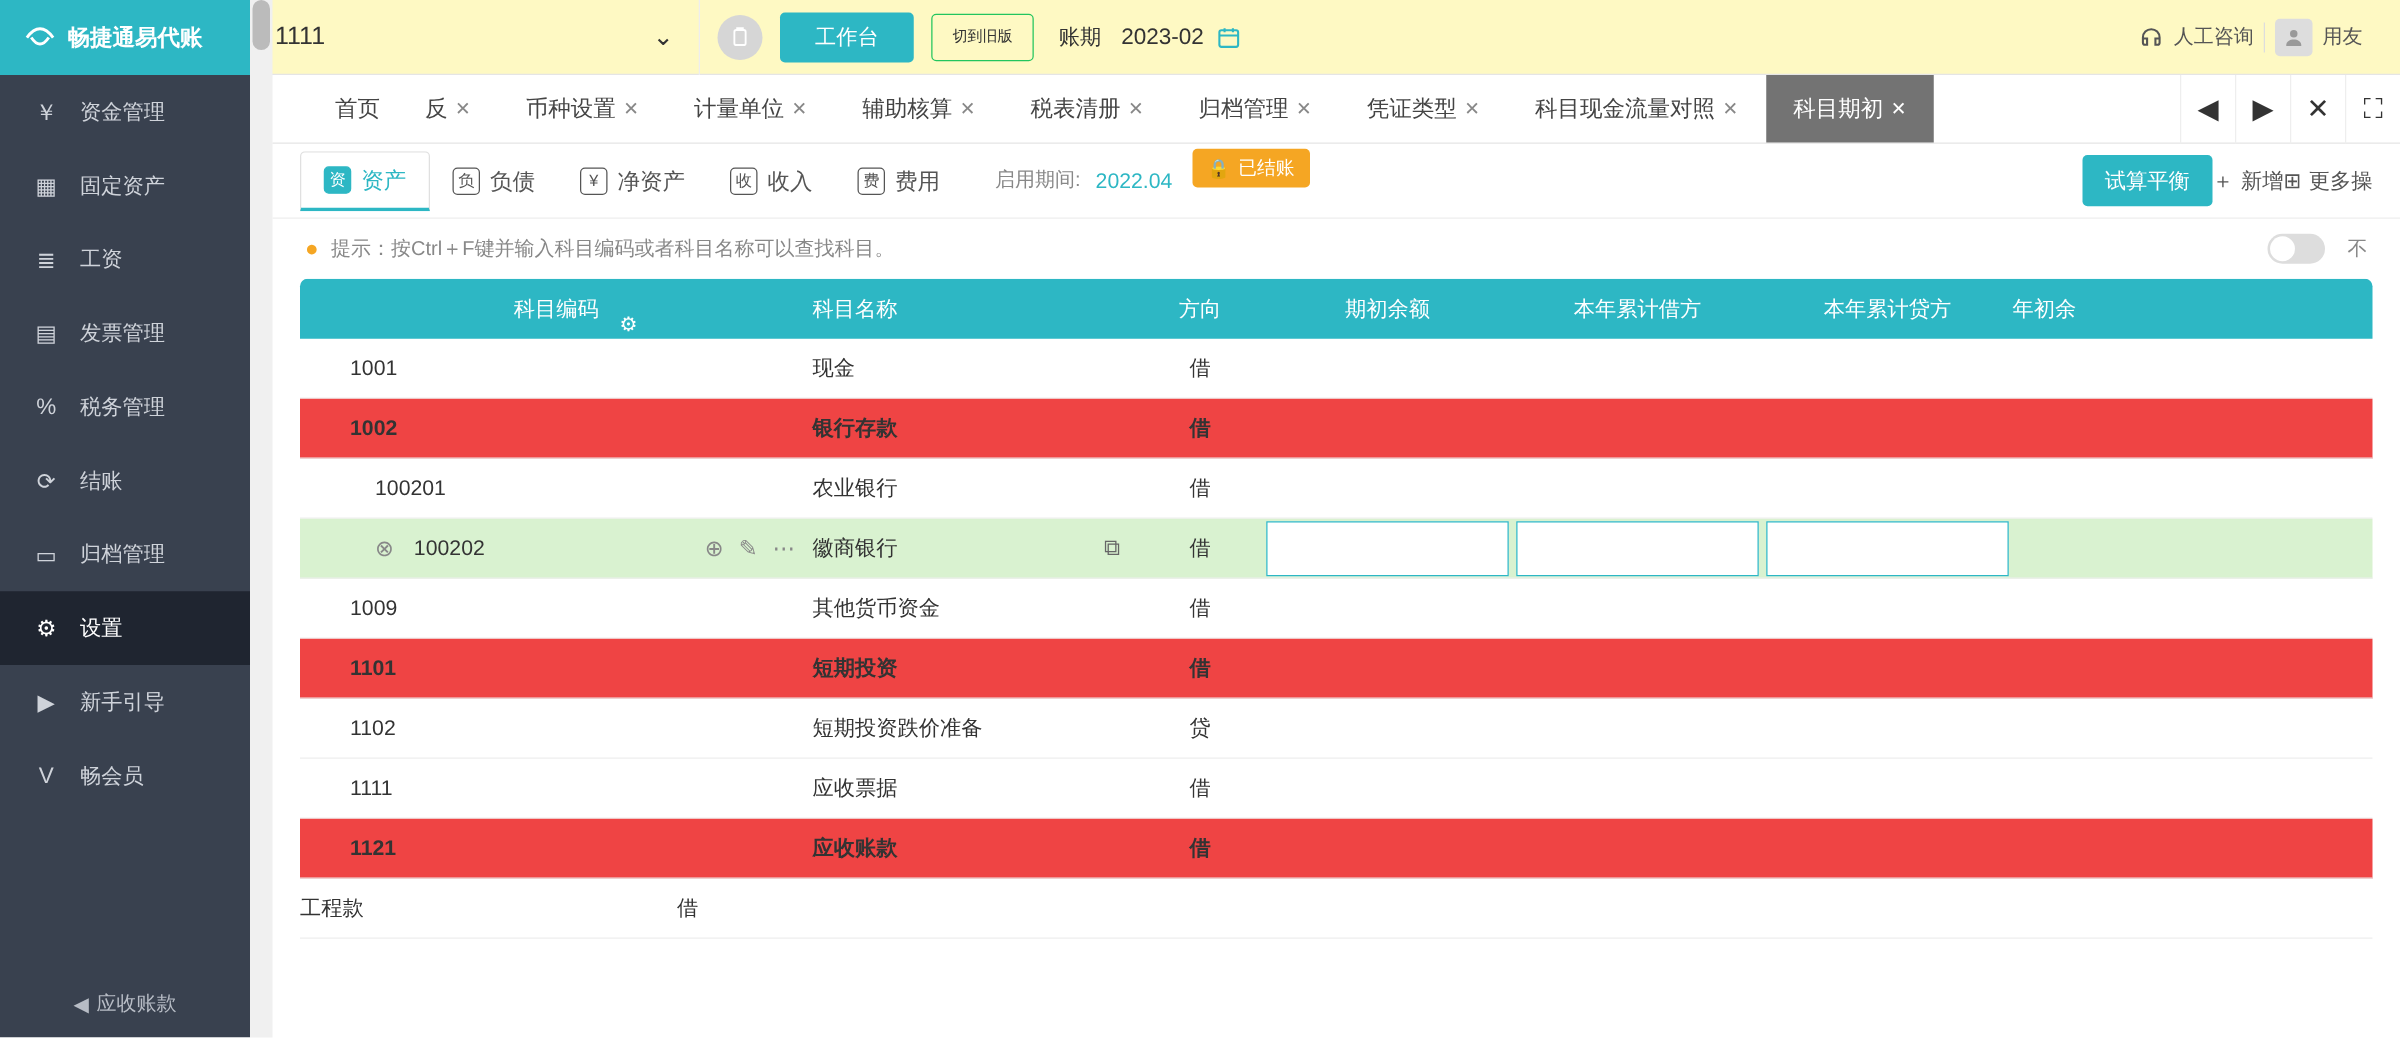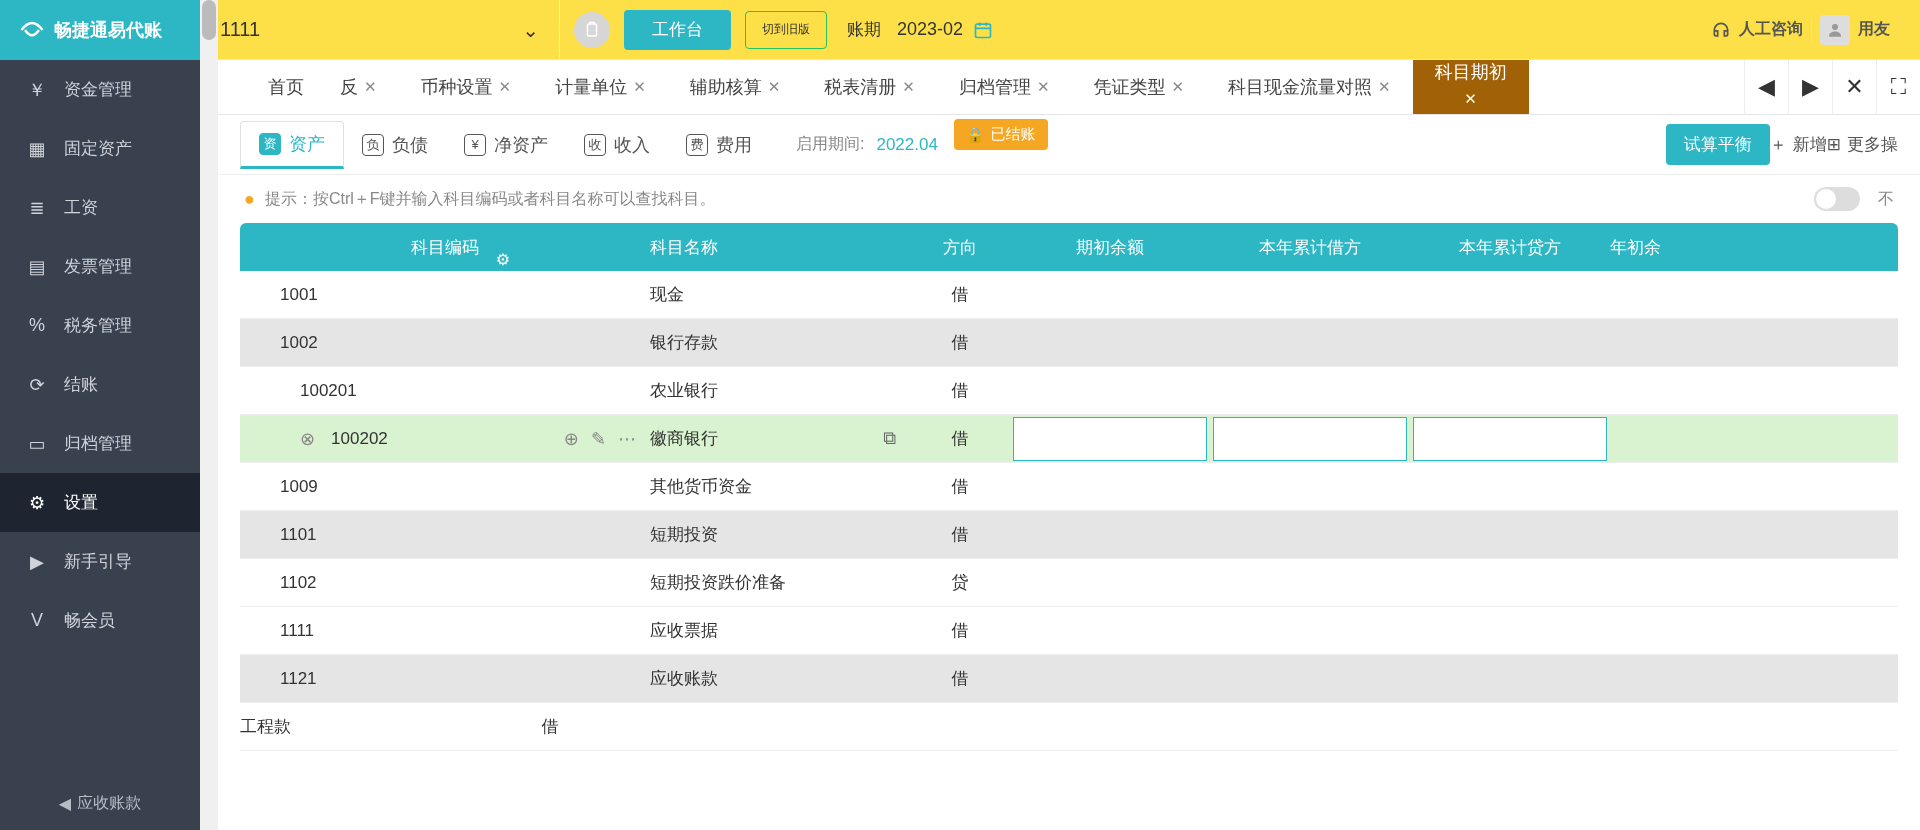--- a/index.html
+++ b/index.html
@@ -1,44 +1,44 @@
 <!DOCTYPE html>
 <html><head>
 <meta charset="utf-8">
 <style>
 * { margin: 0; padding: 0; box-sizing: border-box; font-family: "Microsoft YaHei", sans-serif; }
 body { background: #fff; overflow: hidden; }
 .app { display: flex; flex-direction: column; height: 830px; width: 1920px; }
-.topbar { display: flex; align-items: center; height: 60px; background: #fde047; border-bottom: 1px solid #e5e5e5; }
+.topbar { display: flex; align-items: center; height: 60px; background: #fef9c3; border-bottom: 1px solid #e5e5e5; }
 .logo-area { width: 200px; height: 60px; background: #2db7c4; display: flex; align-items: center; padding-left: 18px; color: #fff; font-size: 18px; font-weight: bold; gap: 8px; }
 .logo-icon { width: 28px; height: 28px; }
 .entity-select { width: 360px; height: 60px; display: flex; align-items: center; padding: 0 20px; border-right: 1px solid #eee; position: relative; }
 .entity-select span { font-size: 20px; color: #333; }
 .chevron-down { margin-left: auto; color: #2db7c4; font-size: 22px; }
 .round-btn { width: 36px; height: 36px; border-radius: 50%; background: #d6d6d6; color: #fff; display: flex; align-items: center; justify-content: center; margin: 0 14px; font-size: 18px; }
 .workbench-btn { background: #2db7c4; color: #fff; height: 40px; padding: 0 28px; display: flex; align-items: center; border-radius: 4px; font-size: 17px; margin-right: 14px; }
 .old-btn { border: 1px solid #22c55e; color: #333; height: 38px; padding: 0 16px; display: flex; align-items: center; border-radius: 4px; font-size: 12px; margin-right: 20px; justify-content: center; }
 .period-label { font-size: 17px; color: #333; margin-right: 16px; }
 .period-value { font-size: 18px; color: #333; margin-right: 10px; }
 .cal-icon { color: #2db7c4; font-size: 20px; margin-right: 20px; }
-.topbar-right { margin-left: auto; display: flex; align-items: center; gap: 8px; padding-right: 30px; font-weight: bold; }
+.topbar-right { margin-left: auto; display: flex; align-items: center; gap: 8px; padding-right: 30px; }
 .svc { display: flex; align-items: center; gap: 8px; color: #555; font-size: 16px; }
 .avatar { width: 30px; height: 30px; background: #ddd; border-radius: 4px; display: flex; align-items: center; justify-content: center; color: #888; }
 .main { display: flex; flex: 1; min-height: 0; }
 .sidebar { width: 200px; background: #39414f; color: #cfd3da; display: flex; flex-direction: column; position: relative; }
 .side-item { display: flex; align-items: center; gap: 16px; padding: 18px 26px; font-size: 17px; cursor: pointer; }
 .side-item.active { background: #1f2530; color: #fff; }
 .side-icon { width: 22px; height: 22px; display: flex; align-items: center; justify-content: center; font-size: 18px; }
 .side-footer { margin-top: auto; display: flex; align-items: center; justify-content: center; padding: 16px; color: #b7bcc5; font-size: 16px; gap: 6px; }
 .content { flex: 1; display: flex; flex-direction: column; min-width: 0; position: relative; }
 .vscroll { width: 18px; background: #f0f0f0; position: absolute; left: 200px; top: 0; bottom: 0; }
 .vscroll-thumb { position: absolute; left: 2px; right: 2px; top: 0; height: 40px; background: #bbb; border-radius: 7px; }
 .tabs { display: flex; align-items: stretch; height: 55px; border-bottom: 1px solid #e5e5e5; padding-left: 28px; position: relative; }
 .tab { display: flex; align-items: center; padding: 0 22px; font-size: 18px; color: #444; gap: 6px; }
-.tab.active { background: #a16207; color: #fff; flex-direction: column; }
+.tab.active { background: #737373; color: #fff; }
 .tab .x { color: #888; font-size: 15px; }
 .tab.active .x { color: #fff; }
 .tab.home { padding-right: 14px; }
 .tab-arrows { display: flex; align-items: center; margin-left: auto; }
 .tab-ar { width: 44px; height: 55px; display: flex; align-items: center; justify-content: center; font-size: 22px; color: #333; border-left: 1px solid #eee; }
 .subtabs { display: flex; align-items: center; height: 60px; padding: 0 22px; gap: 6px; border-bottom: 1px solid #eee; position: relative; }
 .subtab { display: flex; align-items: center; gap: 8px; padding: 0 18px; height: 48px; font-size: 18px; color: #555; border-radius: 4px 4px 0 0; }
 .subtab.active { background: #fff; color: #2db7c4; border: 1px solid #e0e0e0; border-bottom: 3px solid #2db7c4; }
 .sub-icon { width: 22px; height: 22px; border: 1.5px solid currentColor; border-radius: 4px; display: flex; align-items: center; justify-content: center; font-size: 13px; }
 .subtab.active .sub-icon { background: #2db7c4; color: #fff; border-color: #2db7c4; }
@@ -66,21 +66,21 @@
 .trow.sel { background: #d9f2d0; }
 .trow.sel .c-name, .trow.sel .c-code { position: relative; }
 .row-actions { margin-left: auto; display: flex; gap: 12px; color: #888; padding-right: 14px; font-size: 18px; }
 .del-icon { color: #888; font-size: 18px; margin-right: 8px; }
 .copy-icon { margin-left: auto; color: #666; padding-right: 14px; font-size: 18px; }
 .edit-cell { border: 1.5px solid #2db7c4; height: 44px; margin: 2px 3px; background: #fff; }
 .trow.sel .c-bal, .trow.sel .c-deb, .trow.sel .c-cre { padding: 0; }
 .aux-badge { background: #ff8a3c; color: #fff; font-size: 13px; padding: 1px 5px; border-radius: 3px; }
 .indent1 { padding-left: 60px !important; }
 .indent2 { padding-left: 70px !important; }
-.trow.muted { background: #e5e5e5; }
+.trow.muted { background: #ef4444; font-weight: bold; }
 svg { display: block; }
 </style>
 </head>
 <body>
 
 <div class="app">
   <div class="topbar">
     <div class="logo-area">
       <svg class="logo-icon" viewBox="0 0 24 24" fill="none" stroke="#fff" stroke-width="2">
           <path d="M3 12c6-8 12-8 18 0M6 12c4 6 8 6 12 0"></path>

